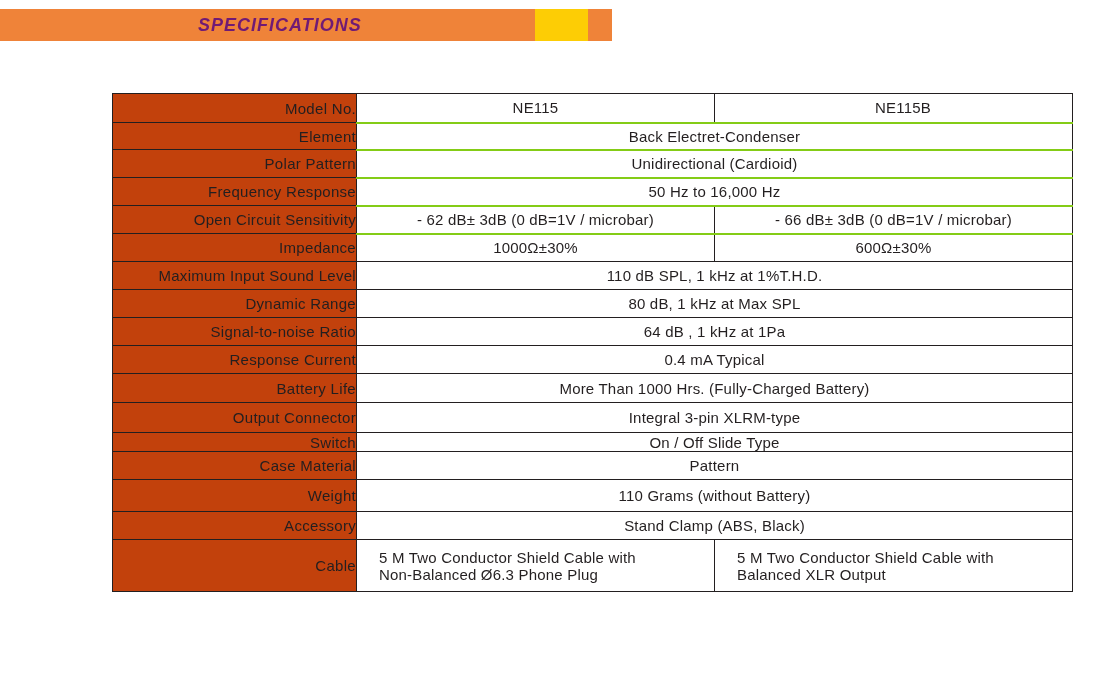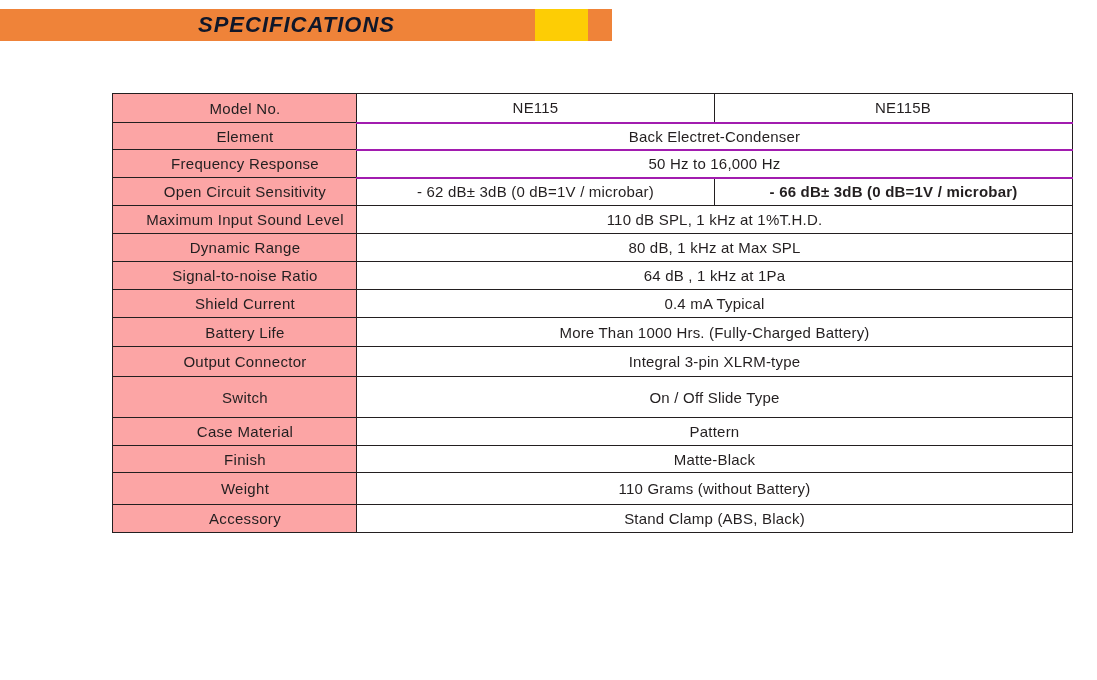--- a/index.html
+++ b/index.html
@@ -1,28 +1,28 @@
 <!DOCTYPE html>
 <html><head>
 <meta charset="utf-8">
 <style>
   html, body { margin:0; padding:0; background:#ffffff; }
   body { width:1097px; height:680px; position:relative; overflow:hidden;
          font-family:"Liberation Sans", sans-serif; color:#231f20; }
   .banner { position:absolute; left:0; top:9px; width:612px; height:32px; background:#ef8339; }
   .banner-accent { position:absolute; left:535px; top:0; width:53px; height:32px; background:#fdcd05; }
-  .banner-title { position:absolute; left:198px; top:3px; font-size:22px; font-weight:bold;
-                  font-style:italic; color:#0f172a; letter-spacing:1px; line-height:26px; }
+  .banner-title { position:absolute; left:198px; top:3px; font-size:18px; font-weight:bold;
+                  font-style:italic; color:#701a75; letter-spacing:1px; line-height:26px; }
   table.spec { position:absolute; left:112px; top:93px; width:960px; border-collapse:collapse;
                table-layout:fixed; font-size:15px; }
   table.spec td { border:1px solid #231f20; padding:0; vertical-align:middle; line-height:17px; }
-  table.spec td.label { background:#fca5a5; padding-left:21px; text-align:center; width:223px; letter-spacing:0.3px; }
+  table.spec td.label { background:#c2410c; padding-left:21px; text-align:right; width:223px; letter-spacing:0.3px; }
   table.spec td.val { text-align:center; letter-spacing:0.2px; }
   table.spec td.val-left { text-align:left; padding-left:22px; letter-spacing:0.2px; }
-  table.spec tr.thick td.val, table.spec tr.thick td.val-left { border-top:2px solid #a21caf;margin-left:25px; }
+  table.spec tr.thick td.val, table.spec tr.thick td.val-left { border-top:2px solid #84cc16;margin-left:25px; }
 </style>
 </head>
 <body>
 
 <div class="banner">
   <div class="banner-accent"></div>
   <div class="banner-title">SPECIFICATIONS</div>
 </div>
 
 <table class="spec">
@@ -35,66 +35,78 @@
       <tr style="height: 29px;">
         <td class="label">Model No.</td>
         <td class="val" style="white-space: pre-line;">NE115</td>
         <td class="val" style="white-space: pre-line; padding-left: 19px;">NE115B</td>
       </tr>
       <tr class="thick" style="height: 27px;">
         <td class="label">Element</td>
         <td class="val" colspan="2">Back Electret-Condenser</td>
       </tr>
       <tr class="thick" style="height: 28px;">
+        <td class="label">Polar Pattern</td>
+        <td class="val" colspan="2">Unidirectional (Cardioid)</td>
+      </tr>
+      <tr class="thick" style="height: 28px;">
         <td class="label">Frequency Response</td>
         <td class="val" colspan="2">50 Hz to 16,000 Hz</td>
       </tr>
       <tr class="thick" style="height: 28px;">
         <td class="label">Open Circuit Sensitivity</td>
         <td class="val" style="white-space: pre-line;">- 62 dB± 3dB (0 dB=1V / microbar)</td>
-        <td class="val" style="white-space: pre-line; font-weight: bold;">- 66 dB± 3dB (0 dB=1V / microbar)</td>
+        <td class="val" style="white-space: pre-line;">- 66 dB± 3dB (0 dB=1V / microbar)</td>
+      </tr>
+      <tr class="thick" style="height: 28px;">
+        <td class="label">Impedance</td>
+        <td class="val" style="white-space: pre-line;">1000Ω±30%</td>
+        <td class="val" style="white-space: pre-line;">600Ω±30%</td>
       </tr>
       <tr style="height: 28px;">
         <td class="label">Maximum Input Sound Level</td>
         <td class="val" colspan="2">110 dB SPL, 1 kHz at 1%T.H.D.</td>
       </tr>
       <tr style="height: 28px;">
         <td class="label">Dynamic Range</td>
         <td class="val" colspan="2">80 dB, 1 kHz at Max SPL</td>
       </tr>
       <tr style="height: 28px;">
         <td class="label">Signal-to-noise Ratio</td>
         <td class="val" colspan="2">64 dB , 1 kHz at 1Pa</td>
       </tr>
       <tr style="height: 28px;">
-        <td class="label">Shield Current</td>
+        <td class="label">Response Current</td>
         <td class="val" colspan="2">0.4 mA Typical</td>
       </tr>
       <tr style="height: 29px;">
         <td class="label">Battery Life</td>
         <td class="val" colspan="2">More Than 1000 Hrs. (Fully-Charged Battery)</td>
       </tr>
       <tr style="height: 30px;">
         <td class="label">Output Connector</td>
         <td class="val" colspan="2">Integral 3-pin XLRM-type</td>
       </tr>
-      <tr style="height: 41px;">
+      <tr style="height: 19px;">
         <td class="label">Switch</td>
         <td class="val" colspan="2">On / Off Slide Type</td>
       </tr>
       <tr style="height: 28px;">
         <td class="label">Case Material</td>
         <td class="val" colspan="2">Pattern</td>
-      </tr>
-      <tr style="height: 27px;">
-        <td class="label">Finish</td>
-        <td class="val" colspan="2">Matte-Black</td>
       </tr>
       <tr style="height: 32px;">
         <td class="label">Weight</td>
         <td class="val" colspan="2">110 Grams (without Battery)</td>
       </tr>
       <tr style="height: 28px;">
         <td class="label">Accessory</td>
         <td class="val" colspan="2">Stand Clamp (ABS, Black)</td>
       </tr>
+      <tr style="height: 52px;">
+        <td class="label">Cable</td>
+        <td class="val-left" style="white-space: pre-line;">5 M Two Conductor Shield Cable with
+Non-Balanced Ø6.3 Phone Plug</td>
+        <td class="val-left" style="white-space: pre-line;">5 M Two Conductor Shield Cable with
+Balanced XLR Output</td>
+      </tr>
     </tbody>
 </table>
 
 </body></html>

